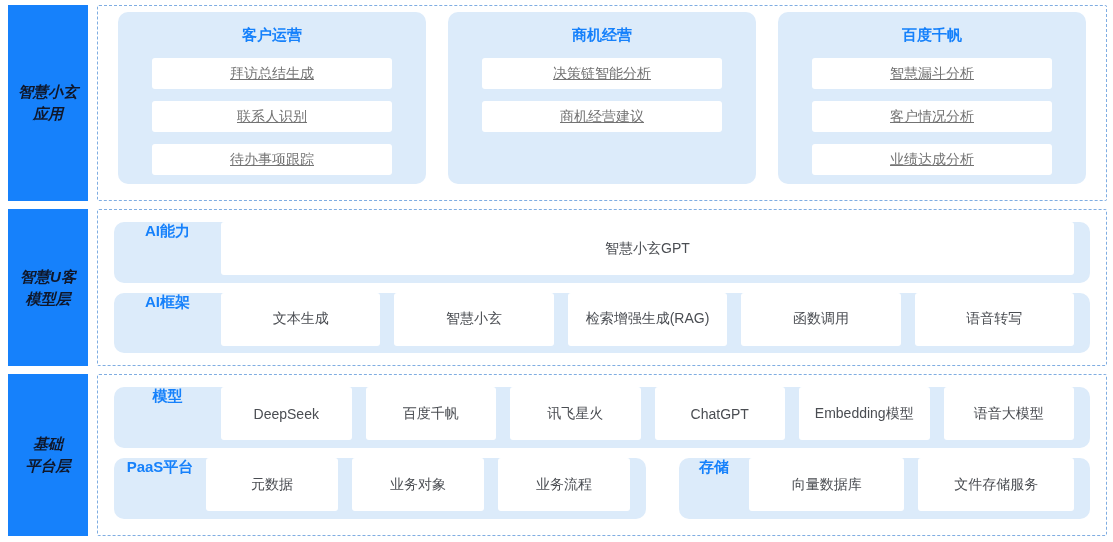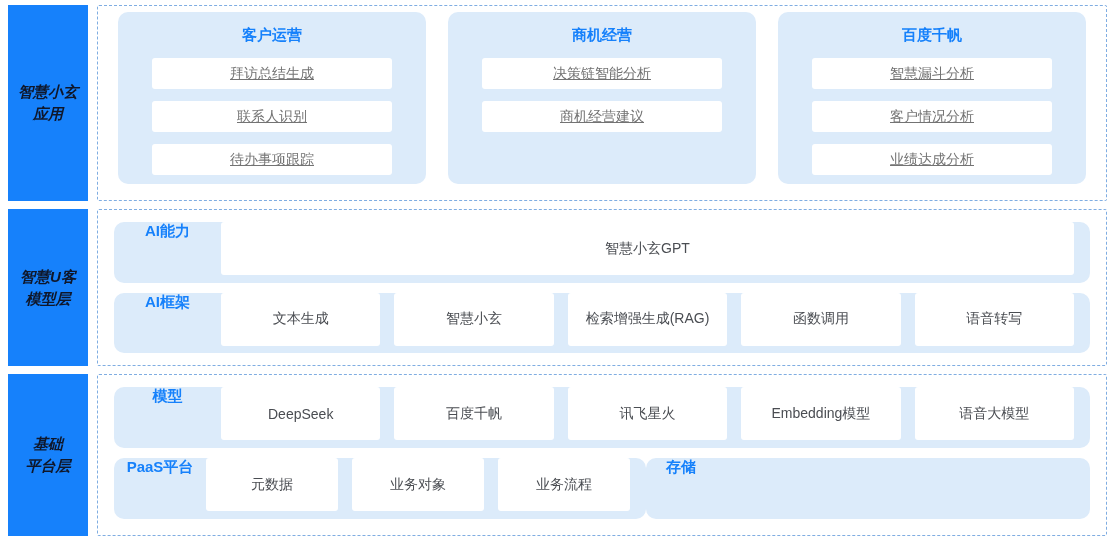--- a/index.html
+++ b/index.html
@@ -122,21 +122,21 @@
     font-size: 14px;
     color: #4a4d52;
     white-space: nowrap;
   }
   .bar-row {
     display: flex;
     gap: 0;
   }
   .bar-paas    { flex: 0 0 54.5%; }
   .bar-paas    .bar-label { flex-basis: 92px; }
-  .bar-storage { flex: 1; }
+  .bar-storage { flex: 1; margin-left: 33px; }
   .bar-storage .bar-label { flex-basis: 70px; }
 </style>
 </head>
 <body>
 
 <div class="page">
 
   <section class="layer layer-app">
     <div class="layer-label">
       <span>智慧小玄</span>
@@ -201,38 +201,43 @@
       <span>平台层</span>
     </div>
     <div class="layer-content rows">
 
       <div class="bar">
         <div class="bar-label">模型</div>
         <div class="bar-items">
           <div class="bar-item">DeepSeek</div>
           <div class="bar-item">百度千帆</div>
           <div class="bar-item">讯飞星火</div>
+          <div class="bar-item">ChatGPT</div>
           <div class="bar-item">Embedding模型</div>
           <div class="bar-item">语音大模型</div>
         </div>
       </div>
 
       <div class="bar-row">
 
         <div class="bar bar-paas">
           <div class="bar-label">PaaS平台</div>
           <div class="bar-items">
             <div class="bar-item">元数据</div>
             <div class="bar-item">业务对象</div>
             <div class="bar-item">业务流程</div>
           </div>
         </div>
 
         <div class="bar bar-storage">
           <div class="bar-label">存储</div>
+          <div class="bar-items">
+            <div class="bar-item">向量数据库</div>
+            <div class="bar-item">文件存储服务</div>
+          </div>
         </div>
 
       </div>
 
     </div>
   </section>
 
 </div>
 
 </body></html>

